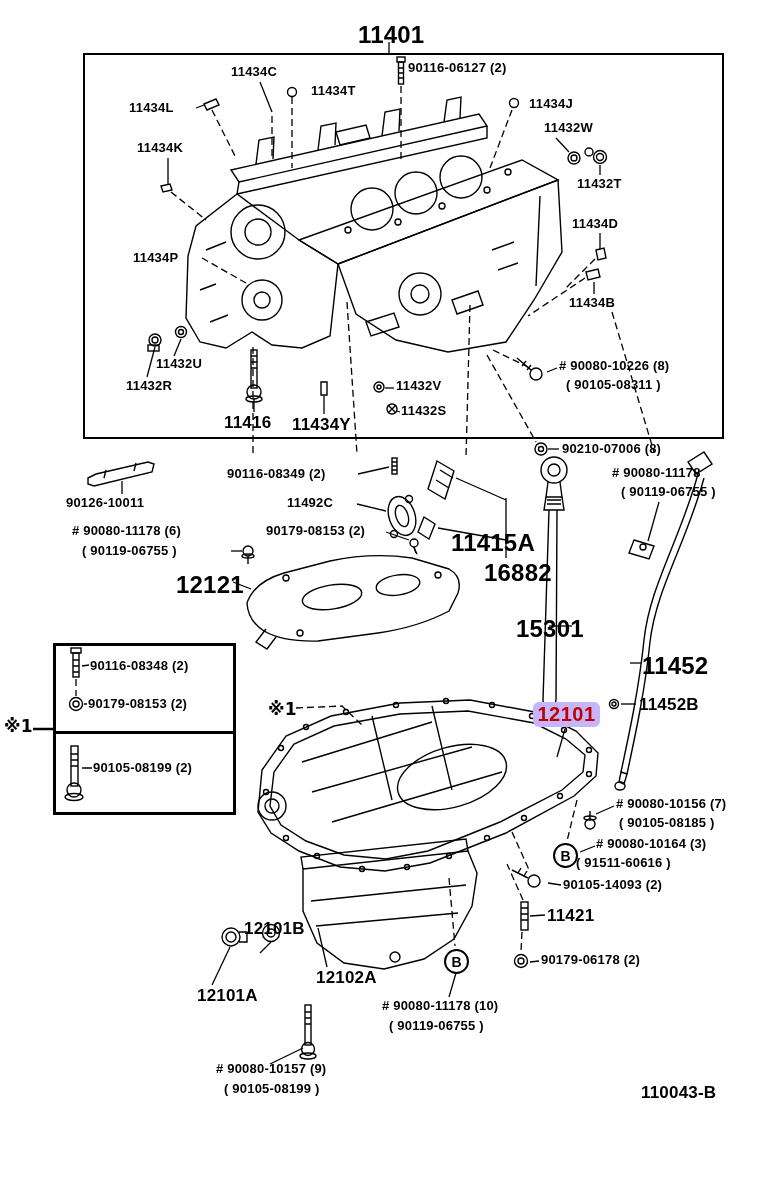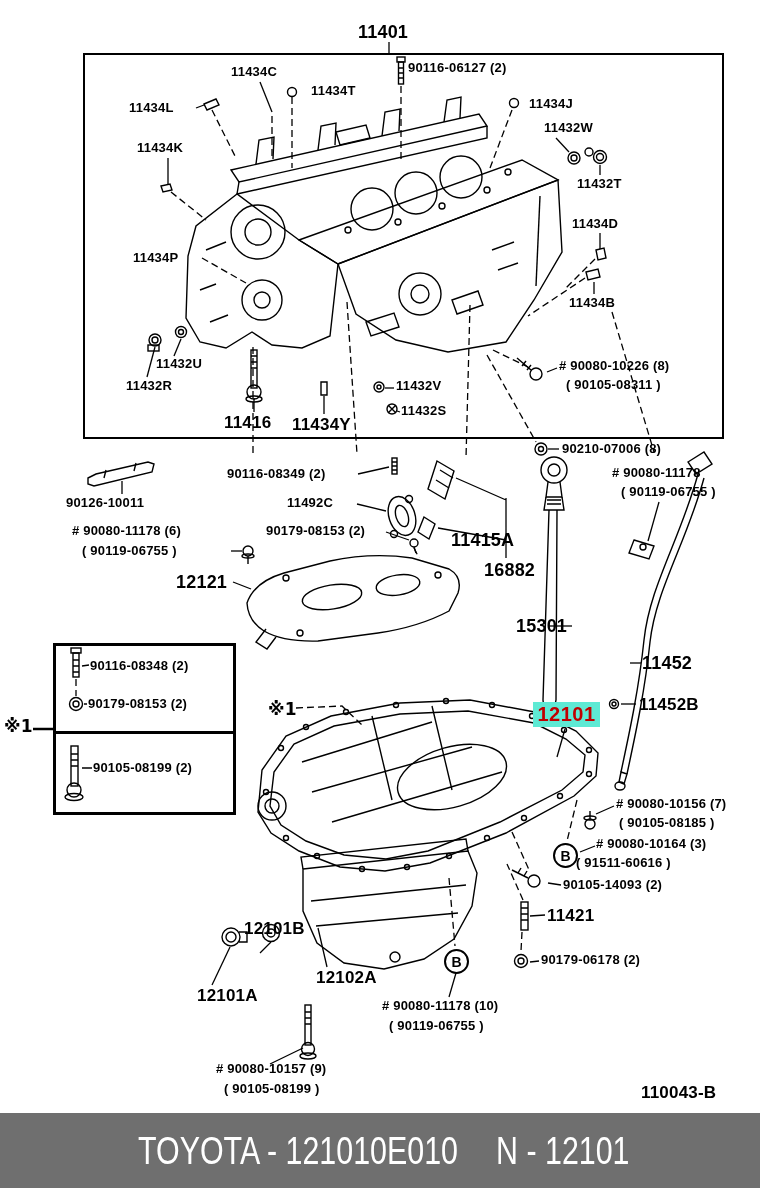--- a/index.html
+++ b/index.html
@@ -1,28 +1,28 @@
 <!DOCTYPE html>
 <html><head>
 <meta charset="utf-8">
 <style>
   html,body{margin:0;padding:0;background:#fff;}
   #page{position:relative;width:760px;height:1188px;background:#ffffff;overflow:hidden;
         font-family:"Liberation Sans",sans-serif;}
   svg.layer{position:absolute;left:0;top:0;}
   .lbl{position:absolute;font-weight:700;font-size:13px;line-height:1;letter-spacing:0.2px;
        color:#000;white-space:nowrap;font-family:"Liberation Sans",sans-serif;}
-  .big{font-size:18px;}
+  .big{font-size:24px;}
   .md{font-size:17px;}
   .note{font-family:"DejaVu Sans",sans-serif;font-size:17px;}
   .block-frame{position:absolute;left:83px;top:53px;width:637px;height:382px;border:2.5px solid #000;}
   .part-box{position:absolute;left:53px;top:643px;width:177px;height:166px;border:3px solid #000;}
   .box-divider{position:absolute;left:-3px;top:85px;width:180px;height:3px;background:#000;}
-  .hl{position:absolute;left:533px;top:702px;width:67px;height:25px;background:#5eead4;
-      display:flex;align-items:center;justify-content:center;}
+  .hl{position:absolute;left:533px;top:702px;width:67px;height:25px;background:#c4b5fd;
+      display:flex;align-items:center;justify-content:center;border-radius:6px;}
   .hl span{font-weight:700;font-size:20px;color:#c00000;letter-spacing:0.5px;}
   .cb{position:absolute;width:21px;height:21px;border:2.5px solid #000;border-radius:50%;
       display:flex;align-items:center;justify-content:center;font-weight:700;font-size:14px;color:#000;}
   .footer{position:absolute;left:0;top:1113px;width:760px;height:75px;background:#6f6f6f;}
   .ft{position:absolute;color:#fff;font-size:38px;font-weight:400;white-space:nowrap;
       transform:scaleX(0.8);transform-origin:left center;line-height:1;}
 </style>
 </head>
 <body>
 
@@ -395,18 +395,14 @@
   <div class="lbl" style="left:224px;top:1082px">( 90105-08199 )</div>
   <div class="lbl md" style="left:641px;top:1084px">110043-B</div>
 
   <div class="cb" style="left:553px;top:843px">B</div>
   <div class="cb" style="left:444px;top:949px">B</div>
 
   <div class="hl">
     <span>12101</span>
   </div>
 
-  <div class="footer">
-    <span class="ft" style="left:138px;top:19px">TOYOTA - 121010E010</span>
-    <span class="ft" style="left:496px;top:19px">N - 12101</span>
-  </div>
 
 </div>
 
 </body></html>

